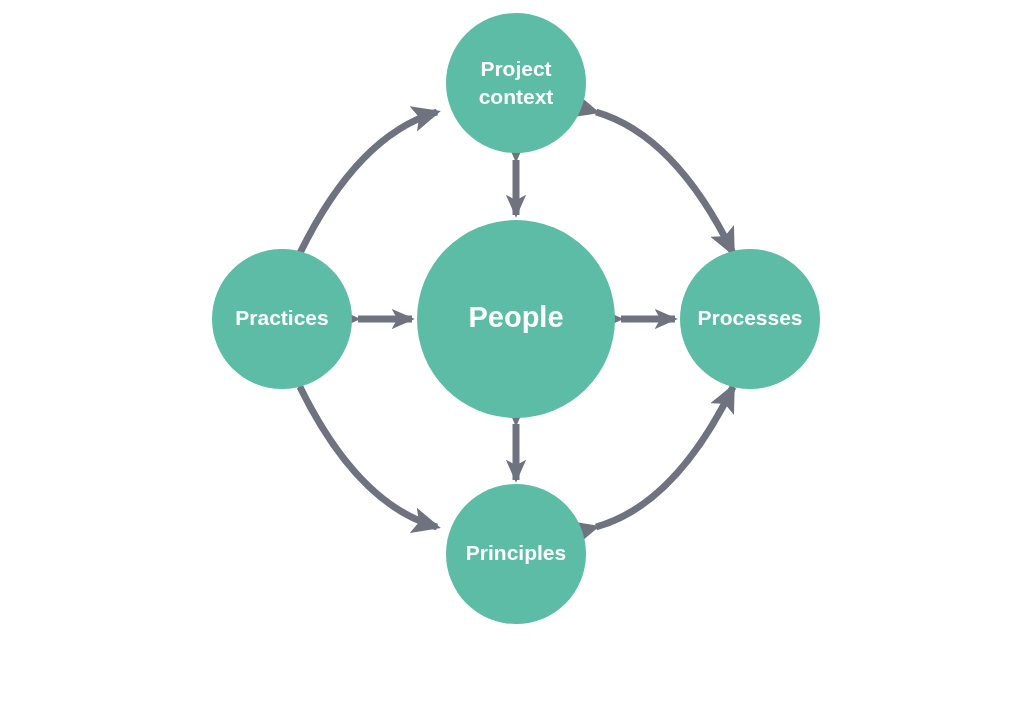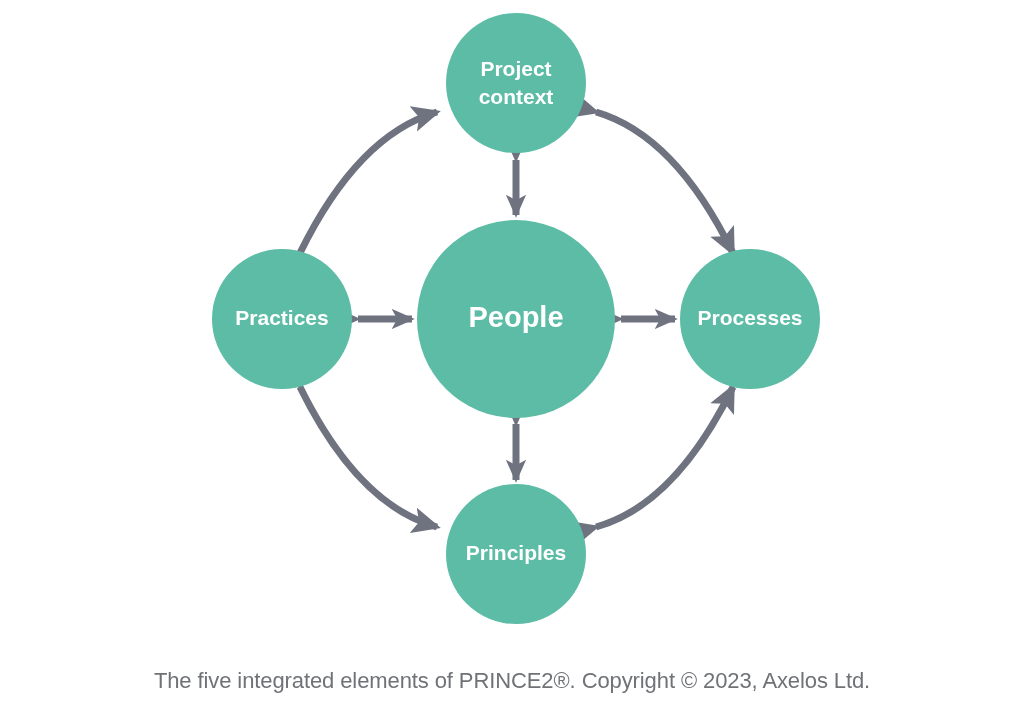--- a/index.html
+++ b/index.html
@@ -120,14 +120,13 @@
         <text class="node-label small" x="516" y="554">Principles</text>
       </g>
 
       <g>
         <circle class="node-circle" cx="516" cy="319" r="99" fill="#5CBCA6"></circle>
         <text class="node-label center" x="516" y="319">People</text>
       </g>
     </g>
   </svg>
 
-  <div id="caption">The five integrated elements of PRINCE2®. Copyright © 2023, Axelos Ltd.</div>
 </div>
 
 </body></html>

